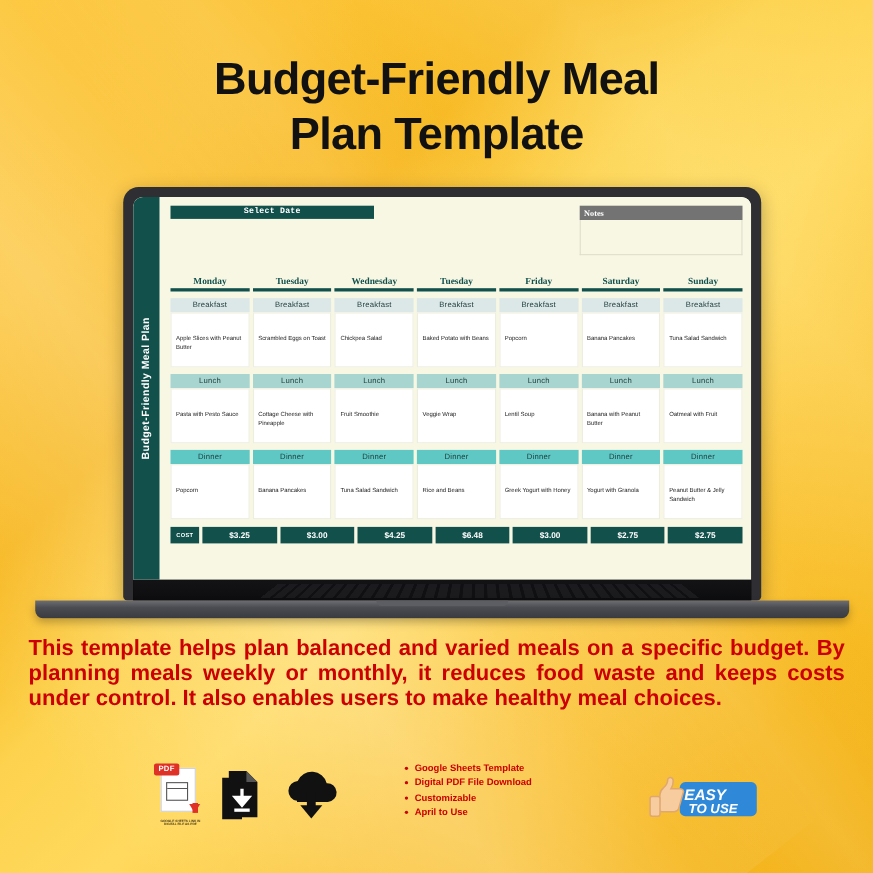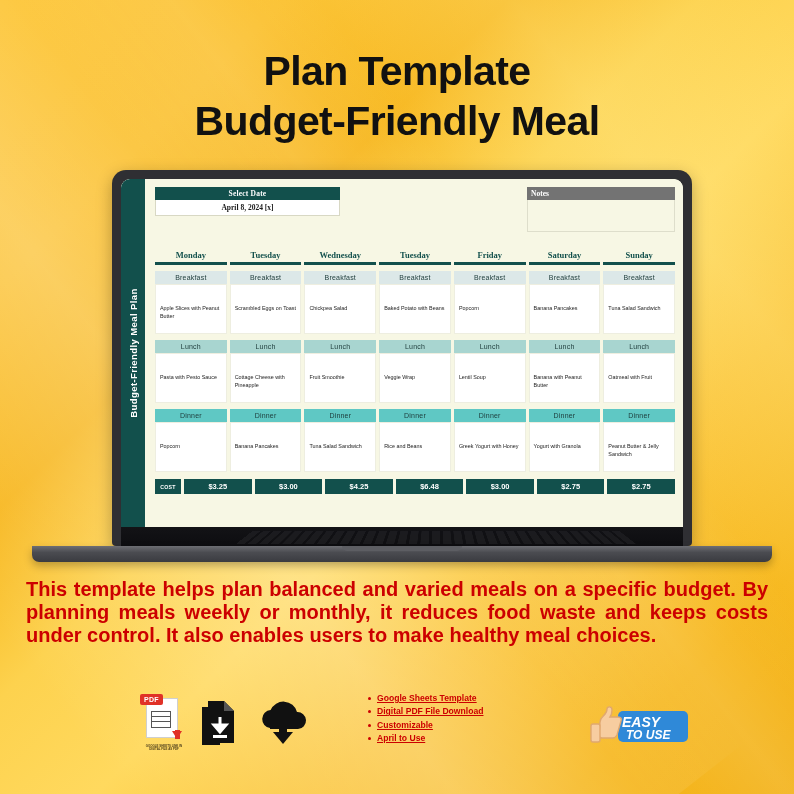--- a/index.html
+++ b/index.html
@@ -109,21 +109,21 @@
     font-size: 9.5px; font-weight: bold;
     letter-spacing: .4px;
     white-space: nowrap;
   }
   .sheet-body { flex: 1; position: relative; padding: 8px 8px 0 10px; }
 
   .topbar { display: flex; justify-content: space-between; align-items: flex-start; }
   .datebox { width: 185px; }
   .date-hd {
     background: #12504c; color: #ffffff;
-    font-family: Liberation Serif, serif;
+    font-family: Liberation Mono, monospace;
     font-size: 7.5px; font-weight: bold; text-align: center;
     padding: 2px 0; letter-spacing: .2px;
   }
   .date-val {
     background: #ffffff; color: #1a1a1a;
     font-family: "Liberation Serif", serif;
     font-size: 7.5px; font-weight: bold; text-align: center;
     padding: 3px 0; border: 1px solid #d8d8c4; border-top: none;
   }
   .notesbox { width: 148px; }
@@ -225,21 +225,21 @@
   .pdf-cap {
     position: absolute; left: 0; bottom: -2px; width: 48px;
     font-size: 2.9px; font-weight: bold; color: #4a3b1a;
     text-align: center; line-height: 1.25;
   }
   .dl-icon { width: 40px; height: 46px; }
   .cloud-icon { width: 54px; height: 48px; }
 
   .features {
     position: absolute; left: 368px; top: 0px;
-    color: #cc0000; font-size: 8.6px; font-weight: bold; line-height: 13.3px; text-decoration: underline;
+    color: #cc0000; font-size: 8.6px; font-weight: bold; line-height: 13.3px;
   }
   .features li { list-style: none; position: relative; padding-left: 9px; }
   .features li::before {
     content: ""; position: absolute; left: 0; top: 5px;
     width: 3px; height: 3px; border-radius: 50%; background: #cc0000;
   }
 
   .easy-badge {
     position: absolute; left: 588px; top: 702px;
     width: 102px; height: 46px; z-index: 6; font-style: italic;
@@ -247,40 +247,39 @@
 </style>
 </head>
 <body>
 
 <div class="page">
   <div class="streak s1"></div>
   <div class="streak s2"></div>
   <div class="streak s3"></div>
 
   <div class="title-block">
+    <div class="title-line">Budget-Friendly Meal</div>
     <div class="title-line">Plan Template</div>
-    <div class="title-line">Budget-Friendly Meal</div>
   </div>
 
   <div class="laptop">
     <div class="lid">
       <div class="lid-inner">
         <div class="screen">
 
           <div class="sheet">
             <div class="sidebar">
               <div class="sidebar-label">Budget-Friendly Meal Plan</div>
             </div>
 
             <div class="sheet-body">
 
               <div class="topbar">
                 <div class="datebox">
                   <div class="date-hd">Select Date</div>
-                  <div class="date-val">April 8, 2024 [x]</div>
                 </div>
                 <div class="notesbox">
                   <div class="notes-hd">Notes</div>
                   <div class="notes-body"></div>
                 </div>
               </div>
 
               <div class="day-head">
                 <div class="day-cell">Monday</div>
                 <div class="day-cell">Tuesday</div>

